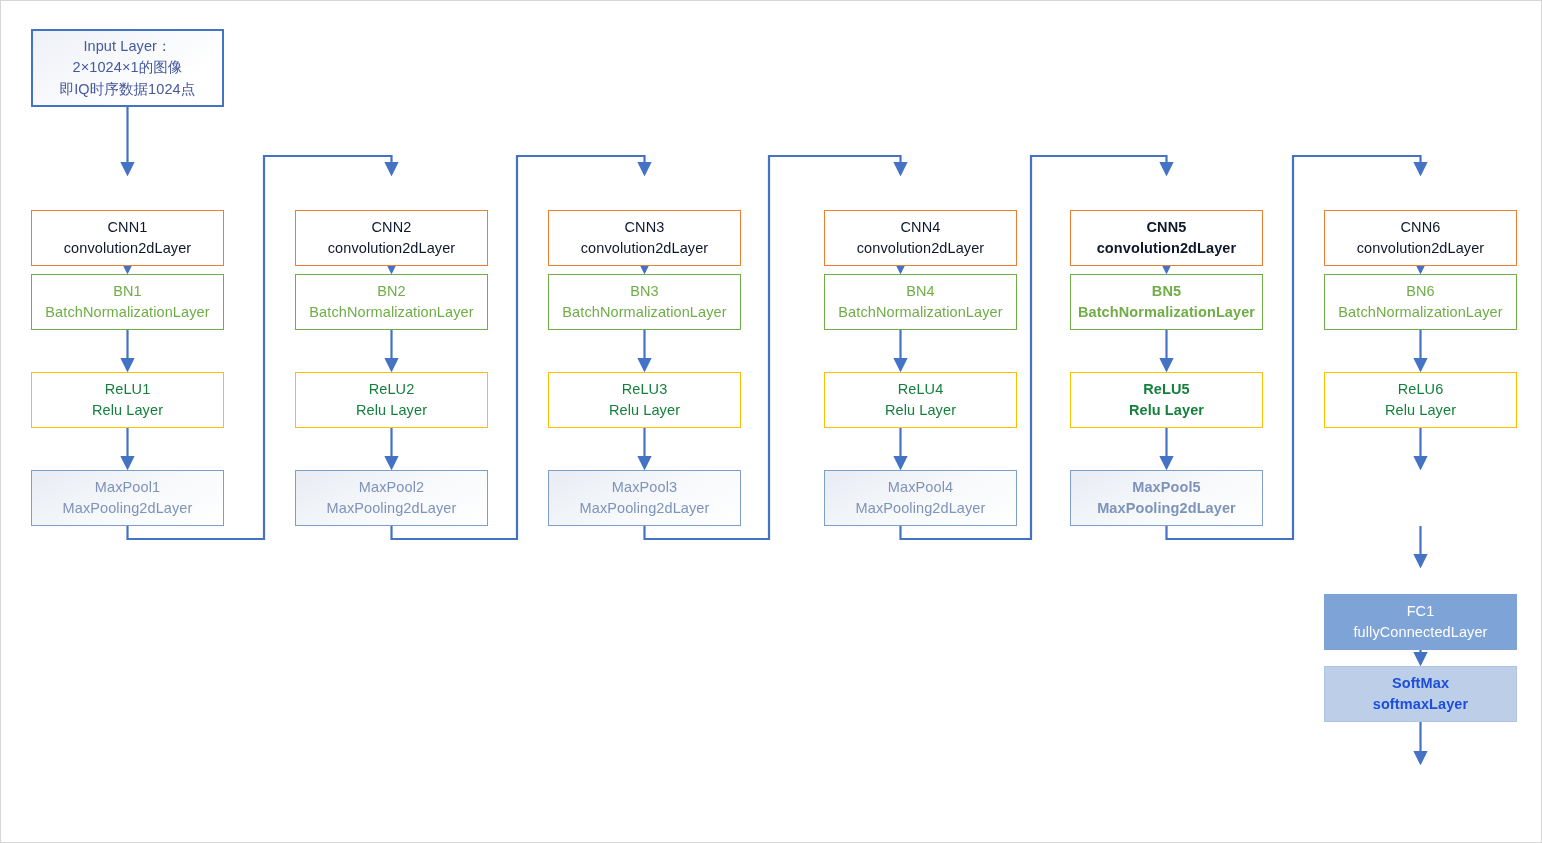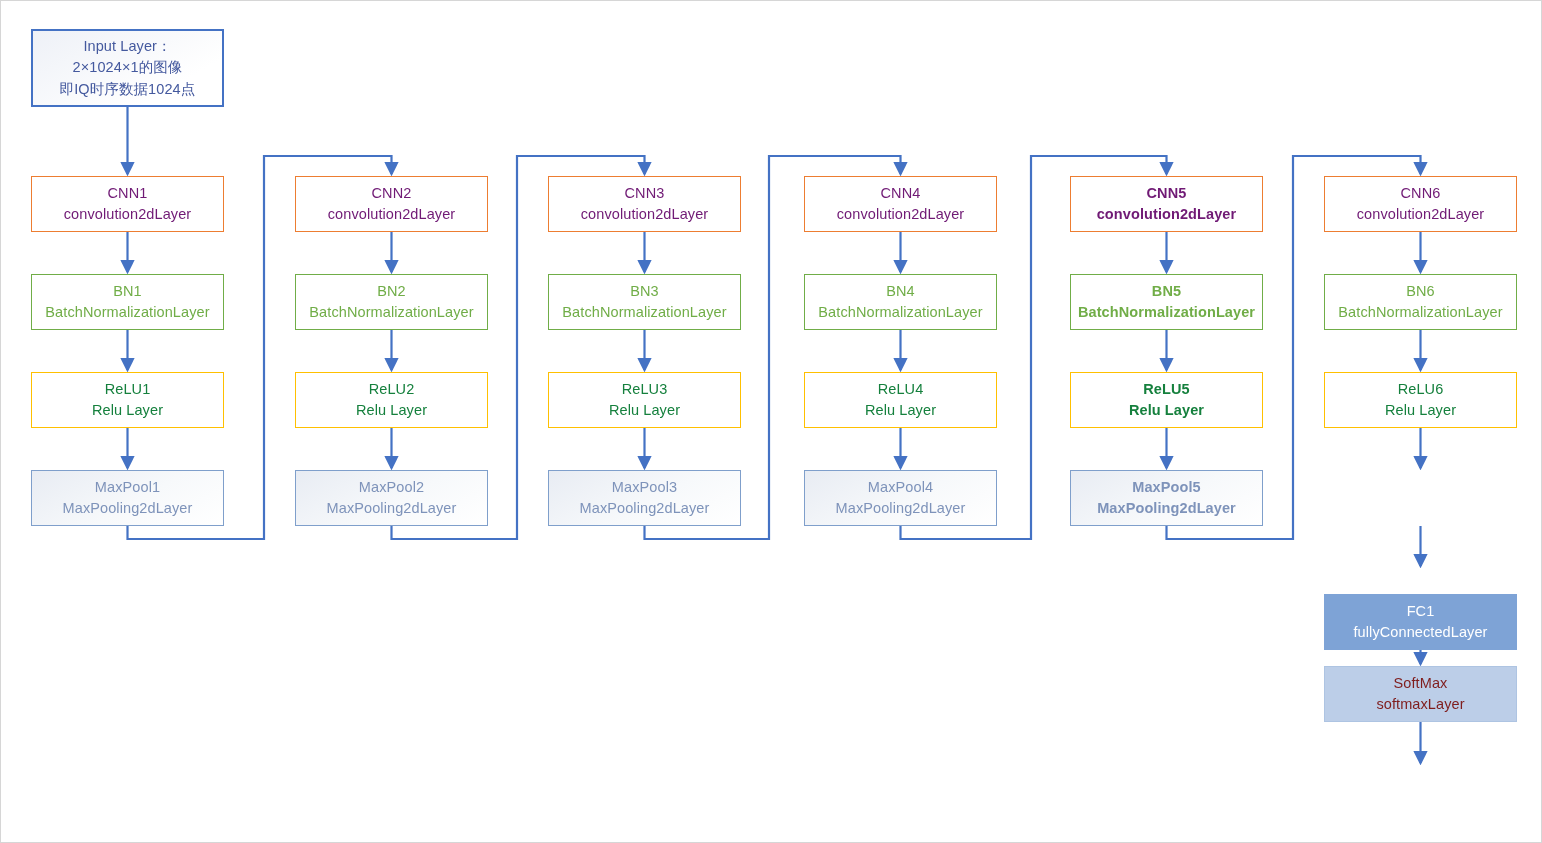--- a/index.html
+++ b/index.html
@@ -10,38 +10,38 @@
     overflow:hidden;
   }
   #wires { position:absolute; left:0; top:0; width:1542px; height:843px; }
   .box {
     position:absolute; width:193px; height:56px; box-sizing:border-box;
     display:flex; flex-direction:column; align-items:center; justify-content:center;
     text-align:right; font-size:14.5px; line-height:1.45; letter-spacing:.1px;
     background:#ffffff;
   }
   .box span { display:block; white-space:nowrap; }
-  .cnn     { border:1.6px solid #ED7D31; color:#701a75; }
+  .cnn     { border:1.6px solid #ED7D31; color:#0f172a;margin-top:34px; }
   .bn      { border:1.6px solid #70AD47; color:#70AD47; }
   .relu    { border:1.6px solid #FFC000; color:#15803d; }
   .pool    { border:1.6px solid #7F9FCB; color:#7E93BA;
              background:linear-gradient(150deg,#e8ecf3 0%,#f7f9fb 55%,#ffffff 100%); }
   .ap      { border:1.6px solid #3D68B3; background:#3D68B3; color:#ffffff; }
   .fc      { border:none; background:#7EA3D6; color:#ffffff; }
-  .softmax { border:1px solid #AEC4E2; background:#BCCEE8; color:#7f1d1d; }
+  .softmax { border:1px solid #AEC4E2; background:#BCCEE8; color:#1d4ed8;font-weight:bold; }
   .output  { border:1.6px solid #4472C4; color:#44599E;
              background:linear-gradient(150deg,#edf0f7 0%,#ffffff 70%); }
   .input-box {
     left:30px; top:28px; width:193px; height:78px;
     border:2px solid #4472C4; color:#44599E;
     background:linear-gradient(150deg,#eef1f7 0%,#ffffff 75%);
   }
   
   .c1 { left:30px; }  .c2 { left:294px; }  .c3 { left:547px; }
-  .c4 { left:803px; } .c5 { left:1069px;font-weight:bold; } .c6 { left:1323px; }
+  .c4 { left:823px; } .c5 { left:1069px;font-weight:bold; } .c6 { left:1323px; }
   
   .r-cnn  { top:175px; } .r-bn   { top:273px; } .r-relu { top:371px; }
   .r-pool { top:469px; } .r-fc   { top:593px; } .r-sm   { top:665px; }
   .r-out  { top:764px; height:55px; }
 </style>
 </head>
 <body>
 
 <div id="stage">
 

